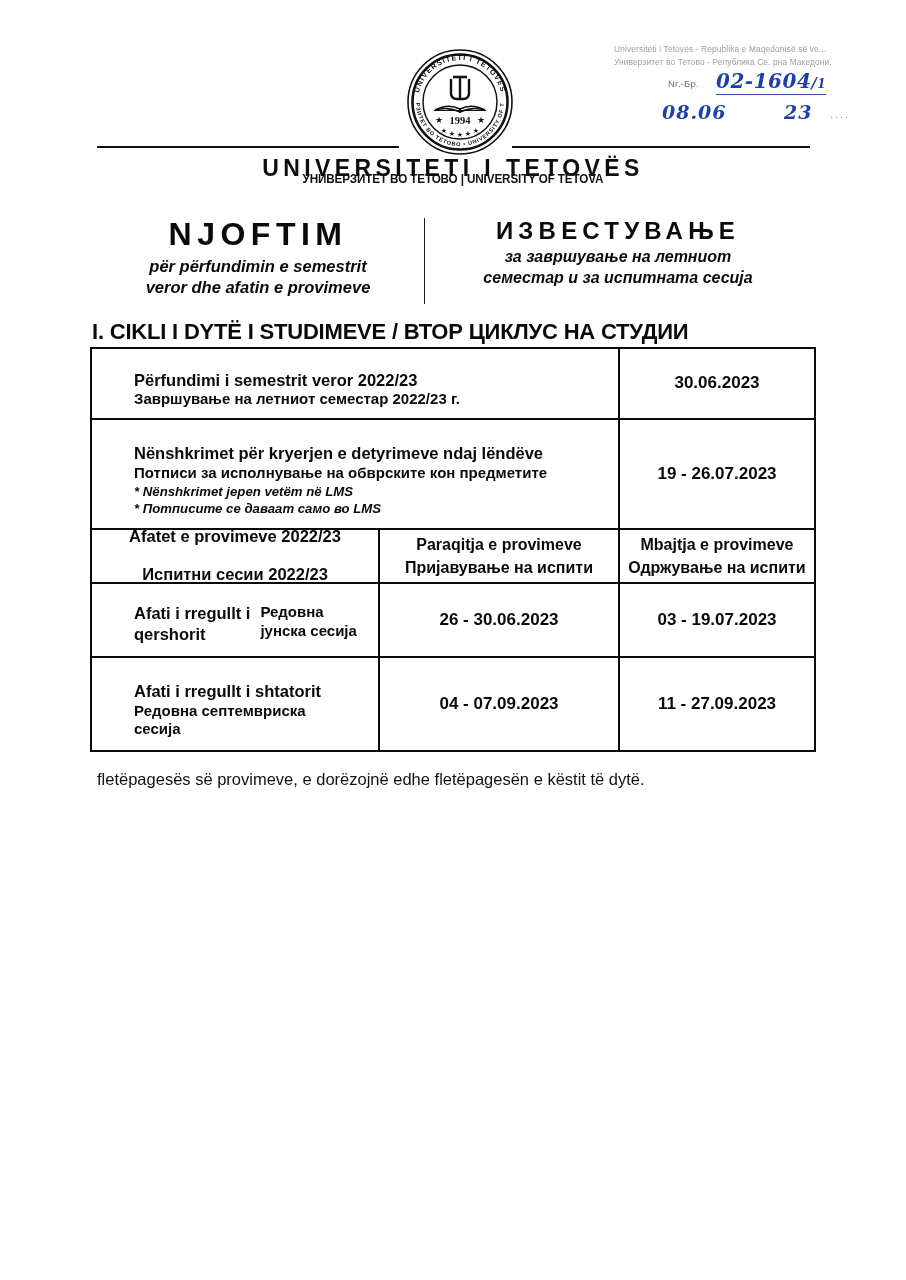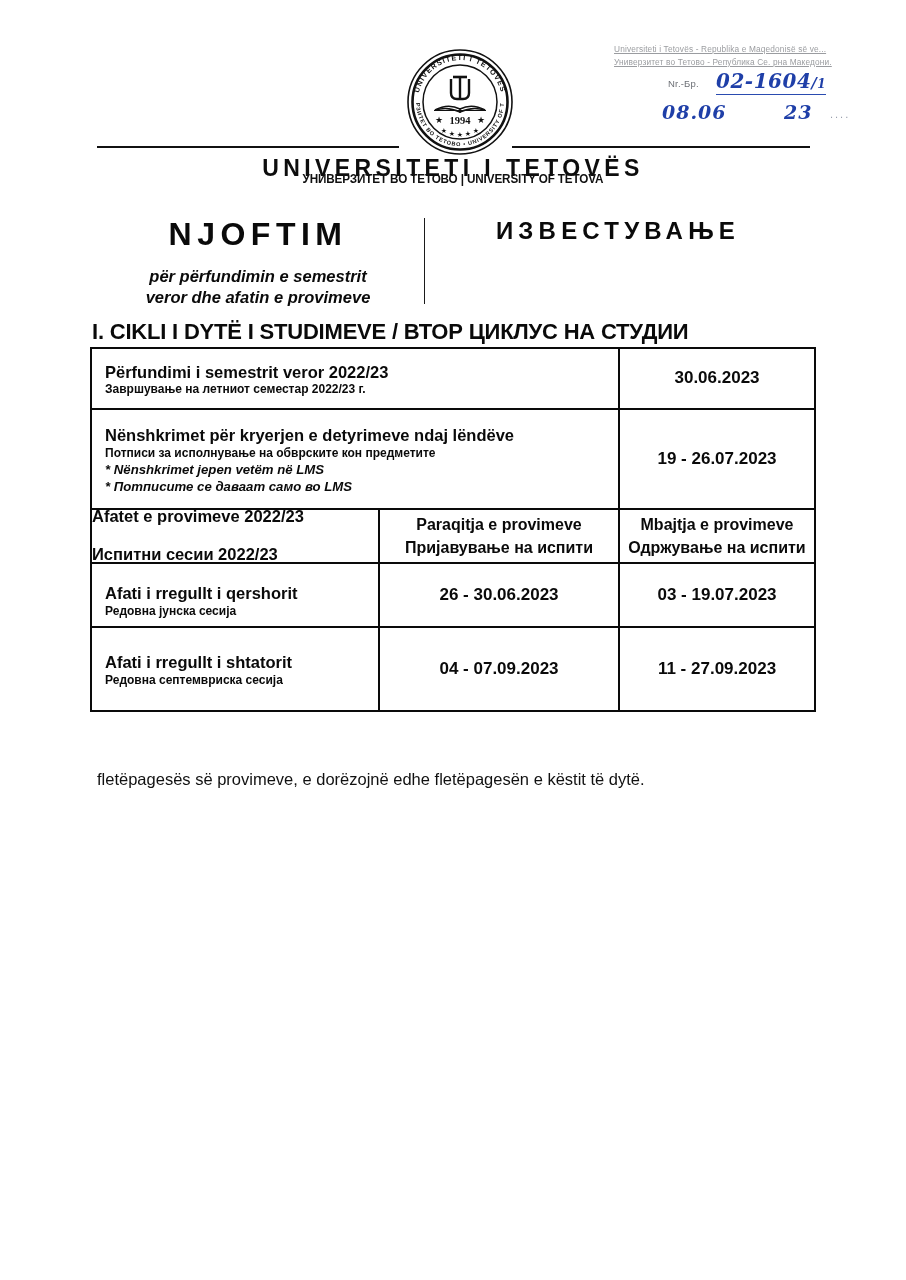--- a/index.html
+++ b/index.html
@@ -24,21 +24,20 @@
     width: 294px;
     height: 100px;
   }
   .stamp-line {
     font-family: "Liberation Sans", sans-serif;
     font-size: 8.3px;
     color: #8d8f93;
     letter-spacing: 0.15px;
     white-space: nowrap;
     opacity: 0.88;
-    text-decoration: underline;
   }
   .stamp-line.l1 { position: absolute; left: 2px;  top: 2px; }
   .stamp-line.l2 { position: absolute; left: 2px;  top: 15px; }
   .stamp-nr {
     position: absolute;
     left: 56px;
     top: 36px;
     font-size: 9.5px;
     color: #6d7076;
     letter-spacing: 0.2px;
@@ -142,21 +141,21 @@
   .title-col.mk { left: 330px; width: 380px; }
   .title-main {
     font-size: 32px;
     font-weight: bold;
     letter-spacing: 5.5px;
     line-height: 1.05;
     white-space: nowrap;
   }
   .title-main.mk-main { letter-spacing: 5.2px; font-size: 24px; }
   .title-sub {
-    margin-top: 14px;
+    margin-top: 4px;
     font-size: 16.5px;
     font-weight: bold;
     font-style: italic;
     line-height: 1.28;
   }
   .title-sub.mk-sub { font-size: 16px; }
   #title-divider {
     position: absolute;
     left: 326px;
     top: 0px;
@@ -183,29 +182,29 @@
     top: 347px;
     width: 724px;
     border-collapse: collapse;
     table-layout: fixed;
   }
   #schedule-table td {
     border: 2.3px solid #0a0a0a;
     padding: 0;
     vertical-align: middle;
   }
-  .cell-pad { padding: 9px 10px 7px 13px; }
+  .cell-pad { padding: 19px 10px 7px 13px; margin-left: 29px; }
 
   .lbl-sq {
     font-size: 16.5px;
     font-weight: bold;
     line-height: 1.26;
   }
   .lbl-mk {
-    font-size: 12px;
+    font-size: 15px;
     font-weight: bold;
     line-height: 1.26;
   }
   .note-it {
     font-size: 13.2px;
     font-weight: bold;
     font-style: italic;
     line-height: 1.3;
   }
   .date-val {
@@ -218,20 +217,21 @@
     font-size: 16px;
     font-weight: bold;
     text-align: center;
     line-height: 1.45;
   }
   .hdr-c .hdr-sq { display: block; }
   .hdr-c .hdr-mk { display: block; }
   .hdr-first {
     font-size: 16.5px;
     font-weight: bold;
+    text-align: center;
     line-height: 1.8;
     gap: 8px;
   }
 
   
   #footnote {
     position: absolute;
     left: 97px;
     top: 768px;
     width: 712px;
@@ -314,20 +314,24 @@
   <div class="title-col sq">
     <div class="title-main">NJOFTIM</div>
     <div class="title-sub">
       <span style="display:block">për përfundimin e semestrit</span>
       <span style="display:block">veror dhe afatin e provimeve</span>
     </div>
   </div>
   <div id="title-divider"></div>
   <div class="title-col mk">
     <div class="title-main mk-main">ИЗВЕСТУВАЊЕ</div>
+    <div class="title-sub mk-sub">
+      <span style="display:block">за завршување на летниот</span>
+      <span style="display:block">семестар и за испитната сесија</span>
+    </div>
   </div>
 </div>
 
 <div id="section-heading">I. CIKLI I DYTË I STUDIMEVE / ВТОР ЦИКЛУС НА СТУДИИ</div>
 
 <table id="schedule-table">
   <colgroup>
     <col style="width:288px">
     <col style="width:240px">
     <col style="width:196px">
@@ -375,21 +379,21 @@
       <td>
         <div class="hdr-c">
           <span class="hdr-sq">Mbajtja e provimeve</span>
           <span class="hdr-mk">Одржување на испити</span>
         </div>
       </td>
     </tr>
 
     <tr>
       <td>
-        <div class="cell-pad" style="height:46px;display:flex;flex-direction:column;justify-content:flex-end;">
+        <div class="cell-pad" style="height:46px;display:flex;flex-direction:row;justify-content:flex-end;">
           <div class="lbl-sq">Afati i rregullt i qershorit</div>
           <div class="lbl-mk">Редовна јунска сесија</div>
         </div>
       </td>
       <td>
         <div class="date-val">26 - 30.06.2023</div>
       </td>
       <td>
         <div class="date-val">03 - 19.07.2023</div>
       </td>

